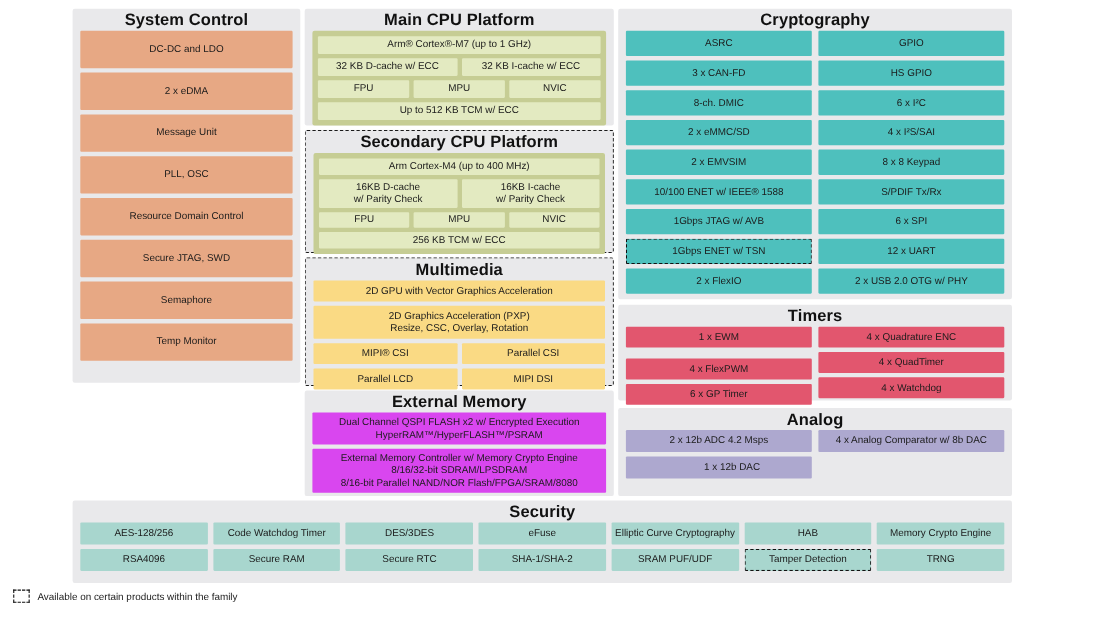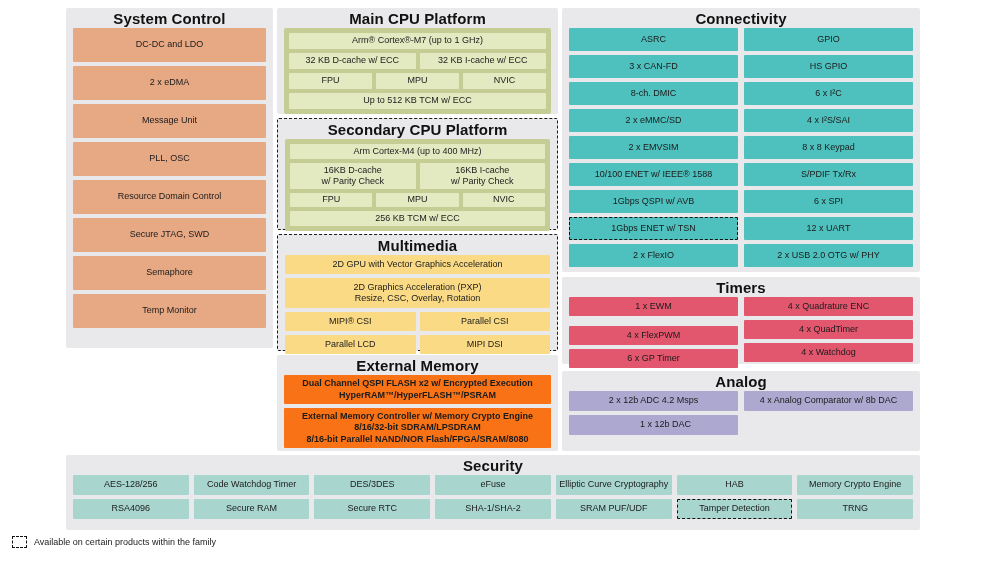--- a/index.html
+++ b/index.html
@@ -48,21 +48,21 @@
     margin-bottom: 4px;
   }
   .blk:last-child { margin-bottom: 0; }
   .blk.dashed-blk { border: 1.4px dashed #111111; }
 
   
   .c-orange { background: #e7a884; }
   .c-green  { background: #e3eac1; }
   .c-yellow { background: #fada84; }
   .c-blue   { background: #8a9dc9; }
-  .c-pink   { background: #f97316; font-weight: bold; }
+  .c-pink   { background: #d946ef; }
   .c-teal   { background: #4ec0bd; }
   .c-red    { background: #e2566e; }
   .c-purple { background: #ada8cf; }
   .c-mint   { background: #a8d6ce; }
 
   
   .cpu-inner {
     background: #c6cd94;
     border-radius: 2px;
     padding: 5px;
@@ -175,31 +175,31 @@
     <div class="panel-body">
       <div class="blk c-pink" style="height:29px; white-space:pre-line;">Dual Channel QSPI FLASH x2 w/ Encrypted Execution
 HyperRAM™/HyperFLASH™/PSRAM</div>
       <div class="blk c-pink" style="height:40px; white-space:pre-line;">External Memory Controller w/ Memory Crypto Engine
 8/16/32-bit SDRAM/LPSDRAM
 8/16-bit Parallel NAND/NOR Flash/FPGA/SRAM/8080</div>
     </div>
   </div>
 
   <div class="panel" id="p-connectivity" style="left:562px; top:8px; width:358px; height:264px;">
-    <div class="panel-title">Connectivity</div>
+    <div class="panel-title">Cryptography</div>
     <div class="panel-body">
       <div class="grid2">
         <div id="conn-left-col">
             <div class="blk c-teal" style="height: 23px; margin-bottom: 4px;">ASRC</div>
             <div class="blk c-teal" style="height: 23px; margin-bottom: 4px;">3 x CAN-FD</div>
             <div class="blk c-teal" style="height: 23px; margin-bottom: 4px;">8-ch. DMIC</div>
             <div class="blk c-teal" style="height: 23px; margin-bottom: 4px;">2 x eMMC/SD</div>
             <div class="blk c-teal" style="height: 23px; margin-bottom: 4px;">2 x EMVSIM</div>
             <div class="blk c-teal" style="height: 23px; margin-bottom: 4px;">10/100 ENET w/ IEEE® 1588</div>
-            <div class="blk c-teal" style="height: 23px; margin-bottom: 4px;">1Gbps QSPI w/ AVB</div>
+            <div class="blk c-teal" style="height: 23px; margin-bottom: 4px;">1Gbps JTAG w/ AVB</div>
             <div class="blk c-teal dashed-blk" style="height: 23px; margin-bottom: 4px;">1Gbps ENET w/ TSN</div>
             <div class="blk c-teal" style="height: 23px; margin-bottom: 4px;">2 x FlexIO</div>
           </div>
         <div id="conn-right-col">
             <div class="blk c-teal" style="height: 23px; margin-bottom: 4px;">GPIO</div>
             <div class="blk c-teal" style="height: 23px; margin-bottom: 4px;">HS GPIO</div>
             <div class="blk c-teal" style="height: 23px; margin-bottom: 4px;">6 x I²C</div>
             <div class="blk c-teal" style="height: 23px; margin-bottom: 4px;">4 x I²S/SAI</div>
             <div class="blk c-teal" style="height: 23px; margin-bottom: 4px;">8 x 8 Keypad</div>
             <div class="blk c-teal" style="height: 23px; margin-bottom: 4px;">S/PDIF Tx/Rx</div>

